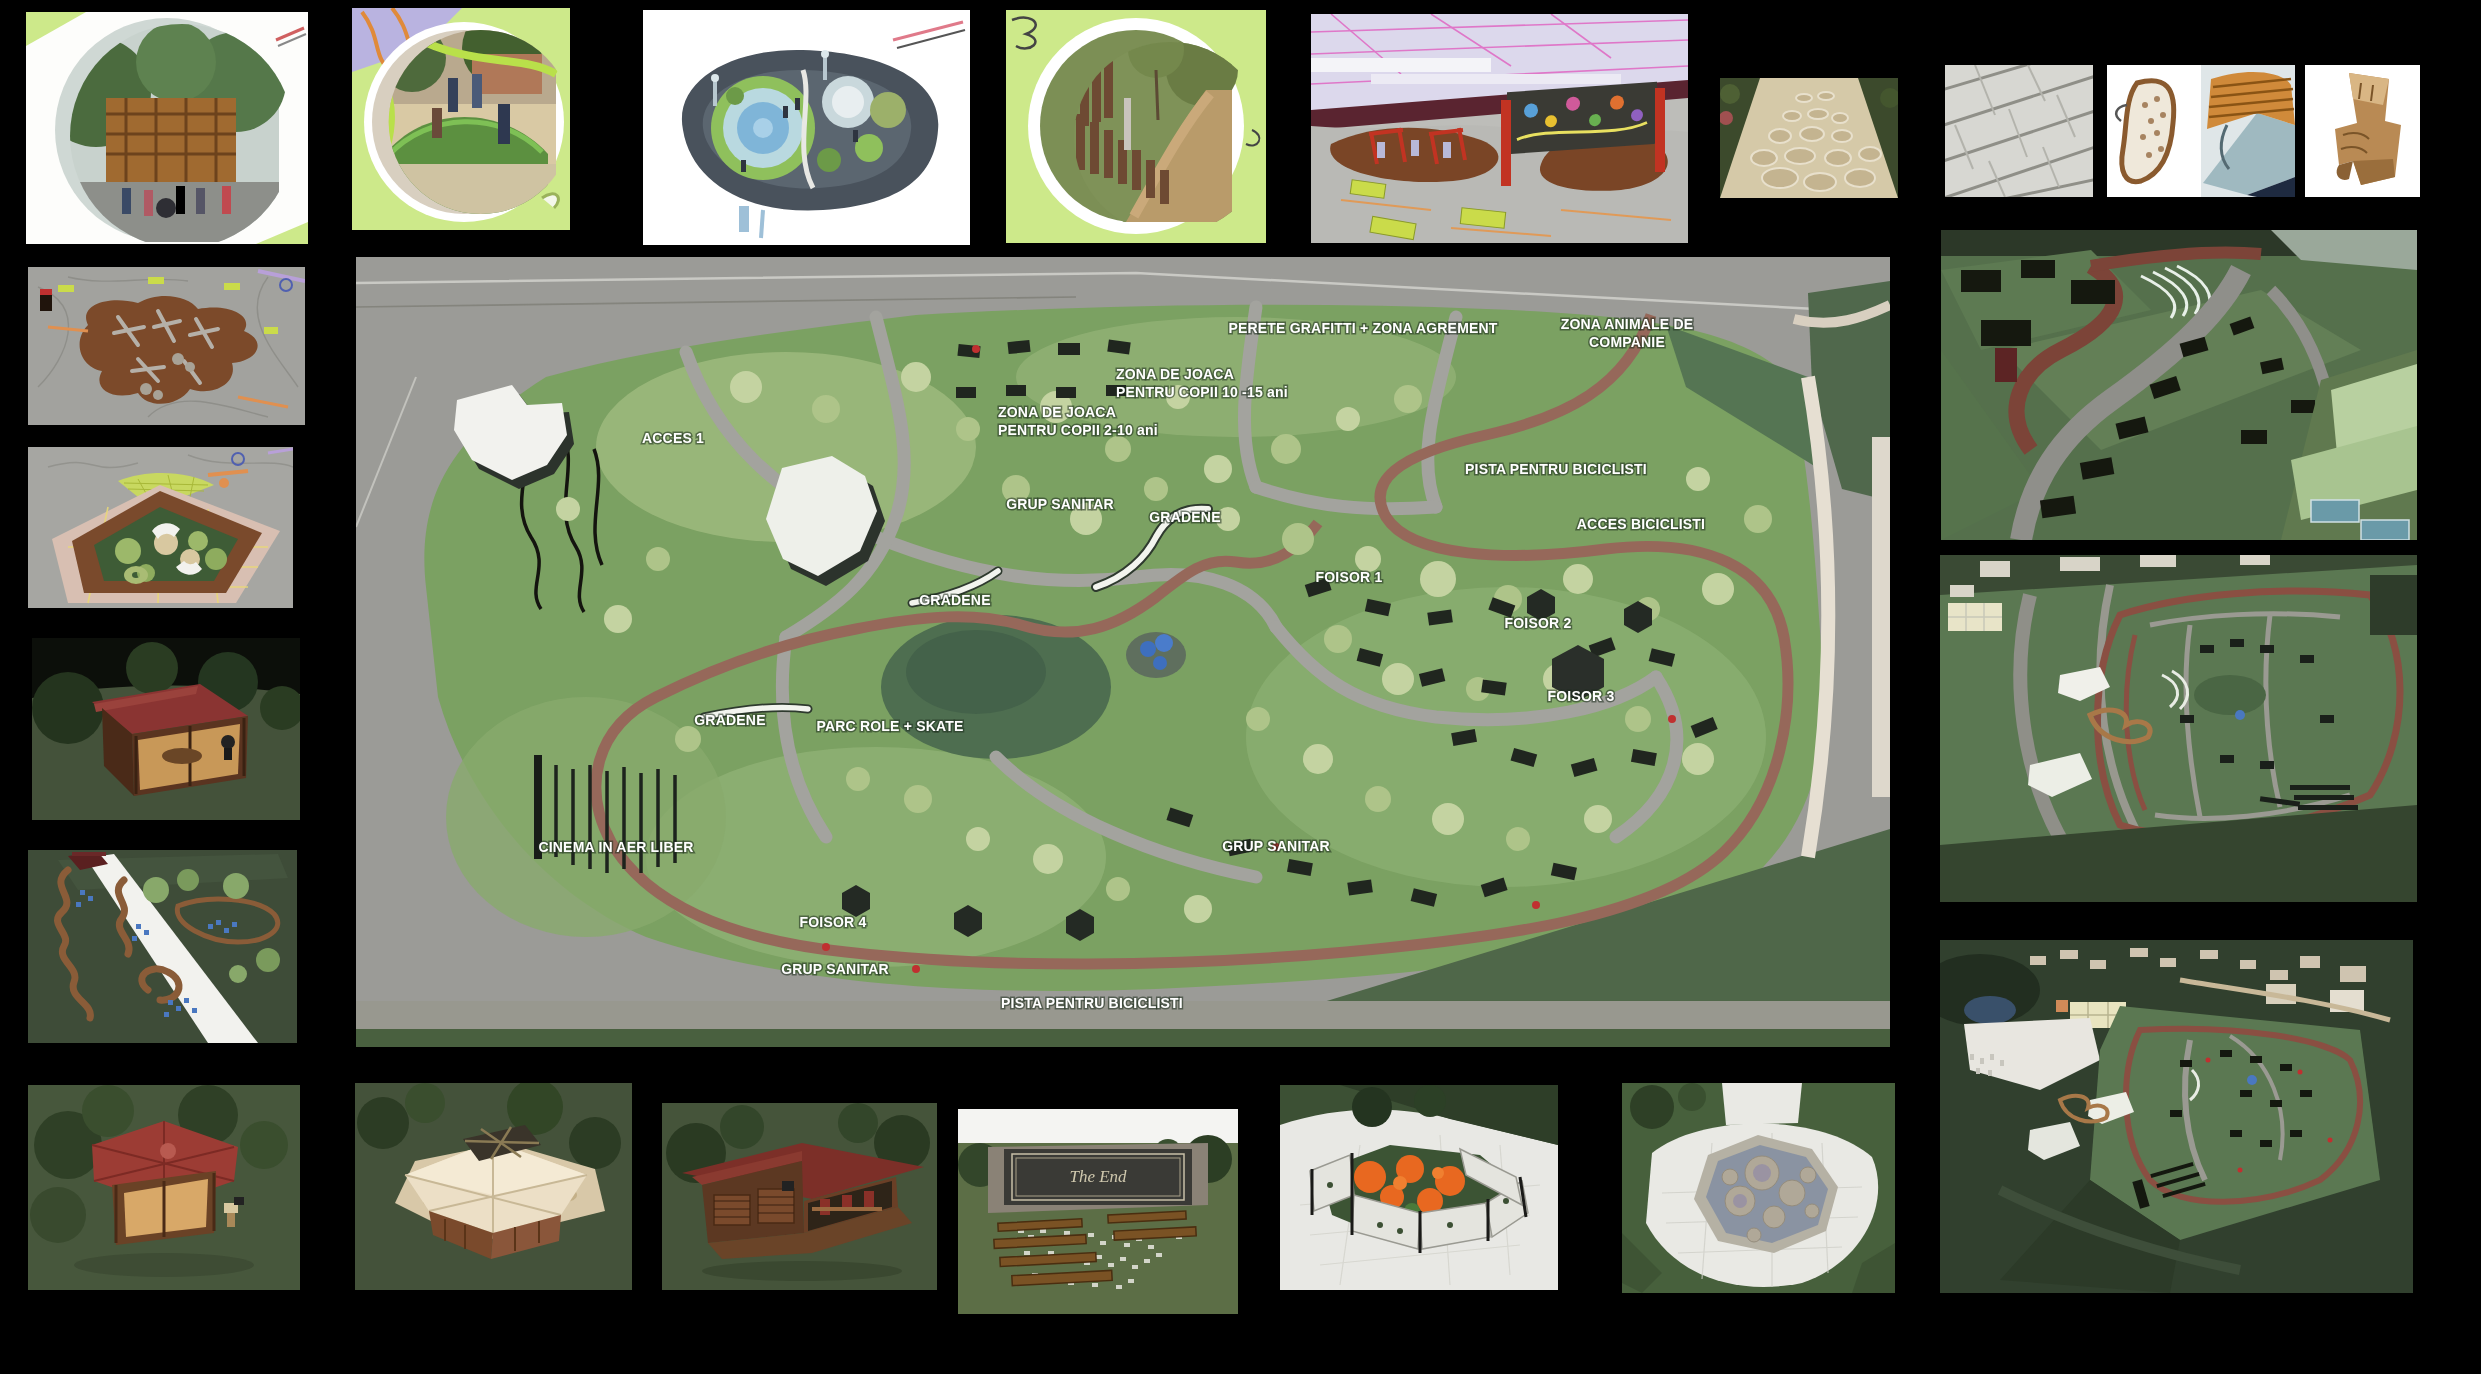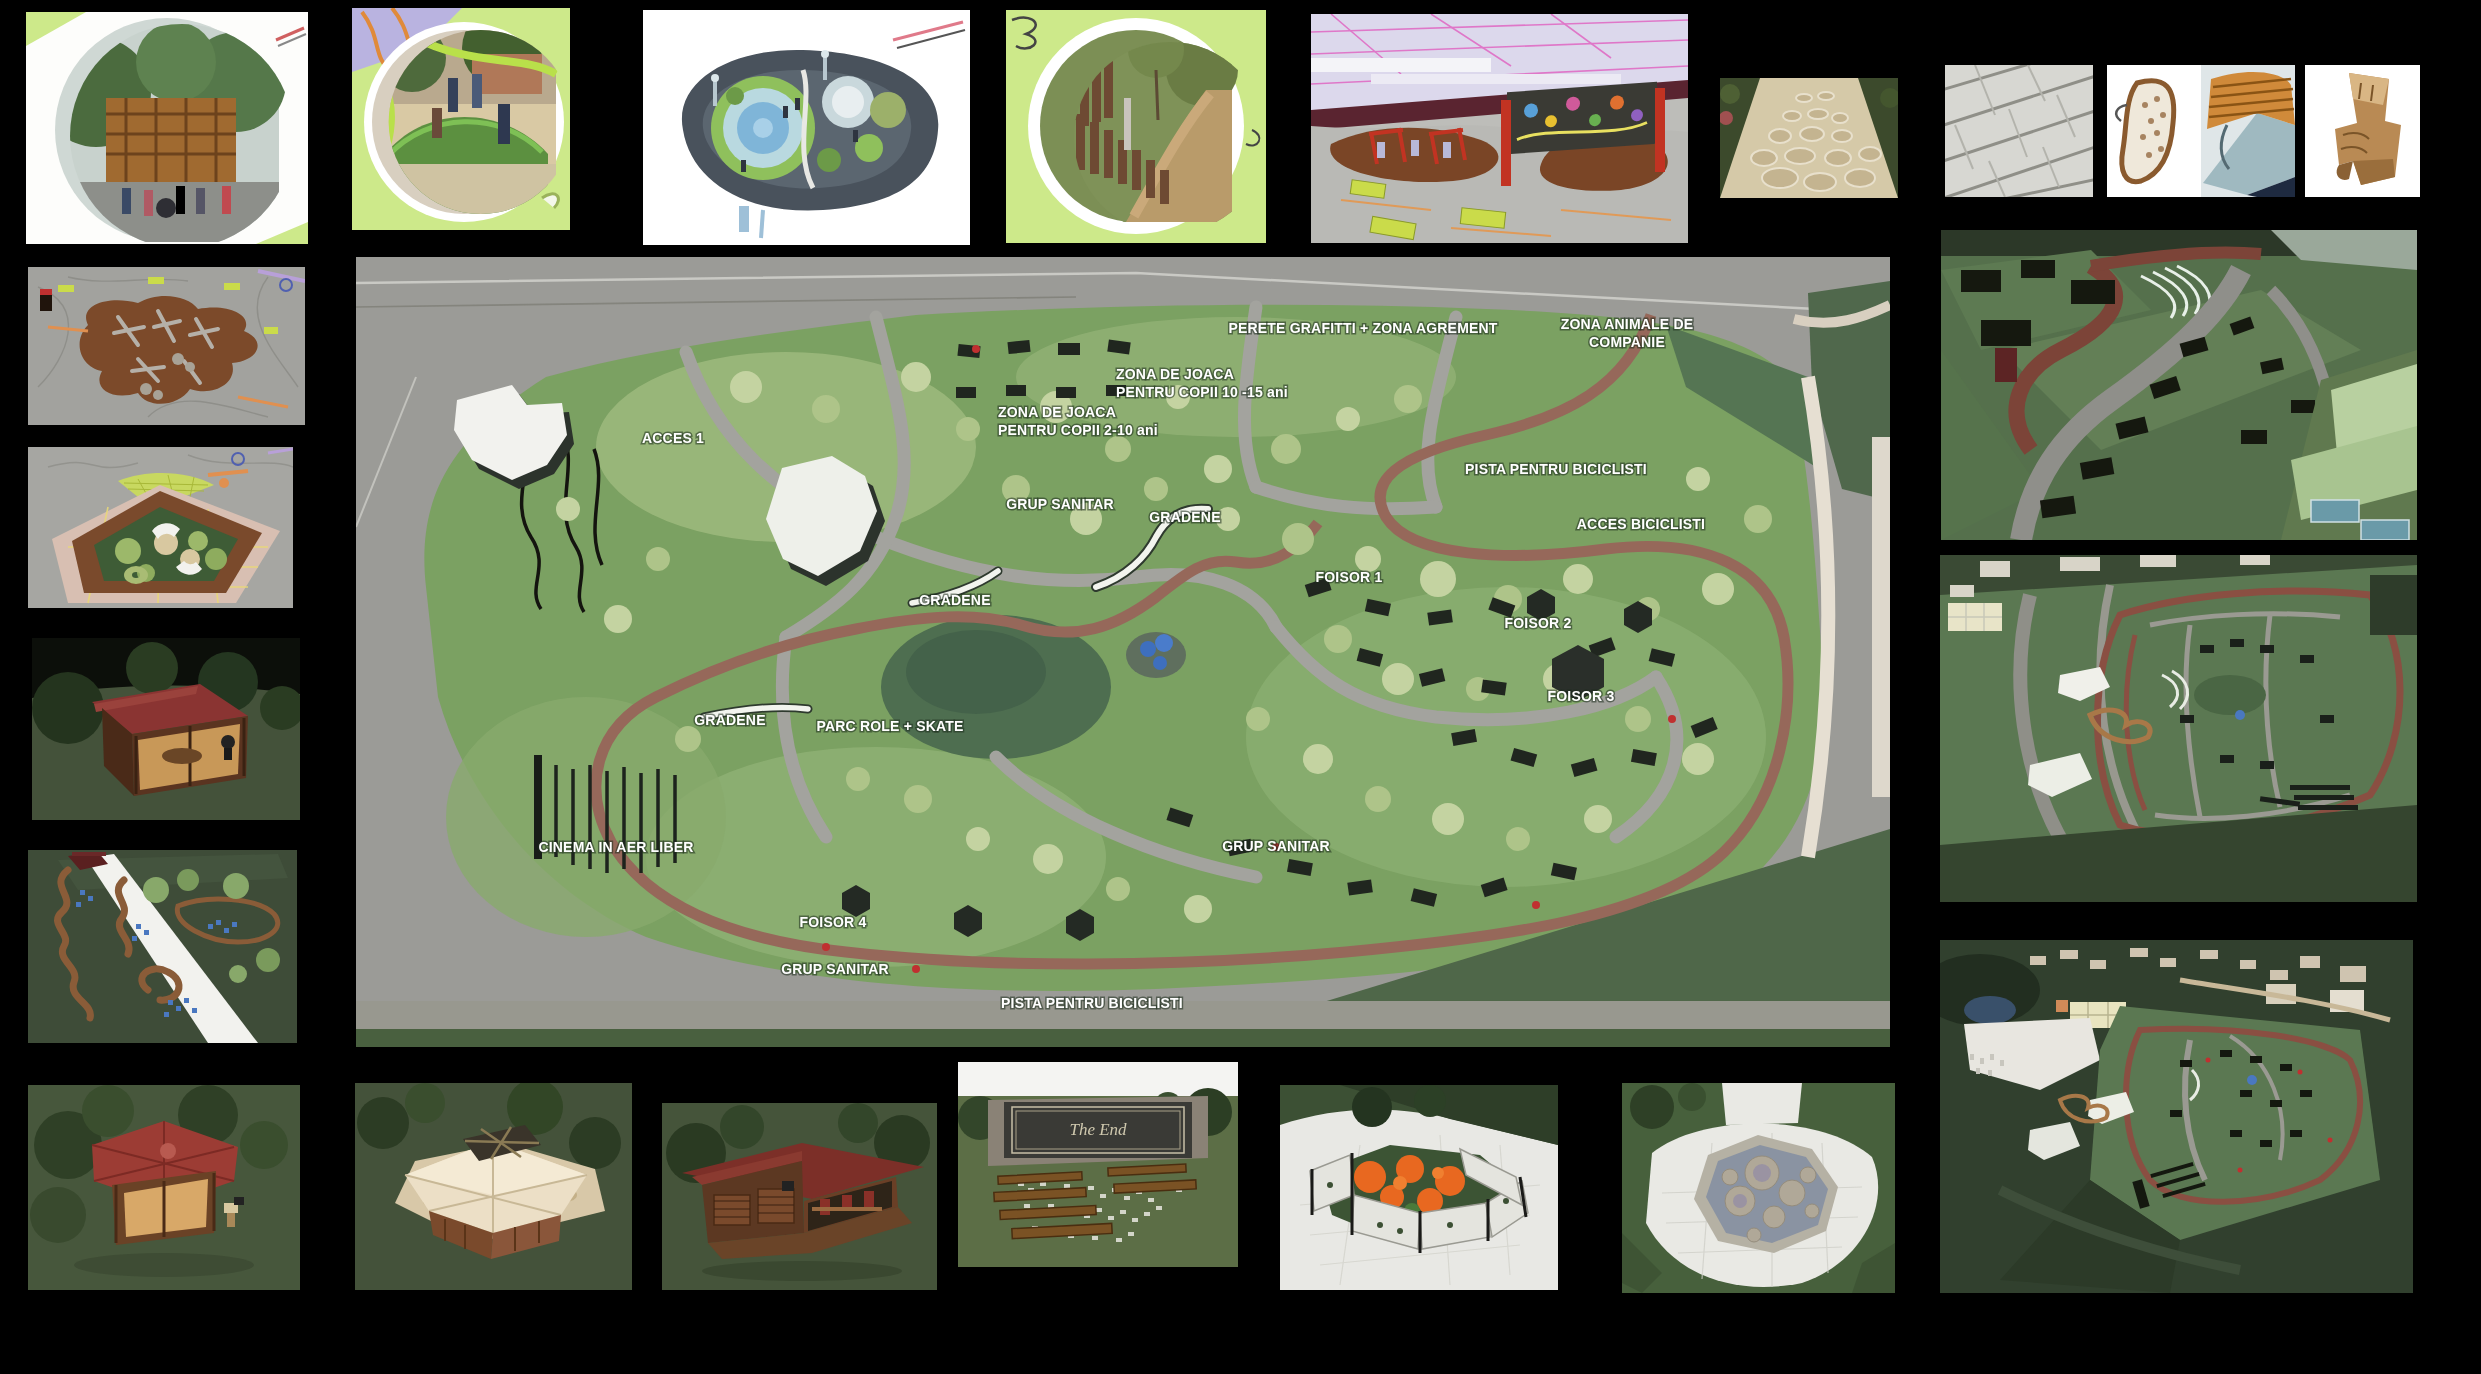--- a/index.html
+++ b/index.html
@@ -927,21 +927,21 @@
           <rect x="180" y="92" width="10" height="16"></rect>
           <rect x="202" y="88" width="10" height="16"></rect>
         </g>
       <rect x="150" y="104" width="70" height="4" fill="#9a6a40"></rect>
       <polygon points="46,140 142,130 236,104 250,120 150,150 60,156" fill="#6a4428"></polygon>
       <ellipse cx="140" cy="168" rx="100" ry="10" fill="#3a4830"></ellipse>
       <rect x="120" y="78" width="12" height="10" fill="#222"></rect>
     </svg>
   </div>
 
-  <div class="tile" style="left:958px;top:1050px;width:280px;height:229px">
+  <div class="tile" style="left:958px;top:1097px;width:280px;height:229px">
     <svg viewBox="0 0 280 205">
       <rect width="280" height="205" fill="#5c6e46"></rect>
       <rect x="0" y="0" width="280" height="34" fill="#f4f4f2"></rect>
       <circle cx="22" cy="56" r="22" fill="#33462a"></circle>
         <circle cx="250" cy="50" r="24" fill="#2c3e24"></circle>
       <circle cx="210" cy="44" r="14" fill="#3a5030"></circle>
       <polygon points="30,38 250,34 250,96 30,104" fill="#8a8276"></polygon>
       <rect x="46" y="40" width="188" height="56" fill="#3a3a36"></rect>
       <rect x="54" y="45" width="172" height="46" fill="none" stroke="#c8c0a8" stroke-width="1.5"></rect>
       <rect x="58" y="49" width="164" height="38" fill="none" stroke="#a8a088" stroke-width="1"></rect>

